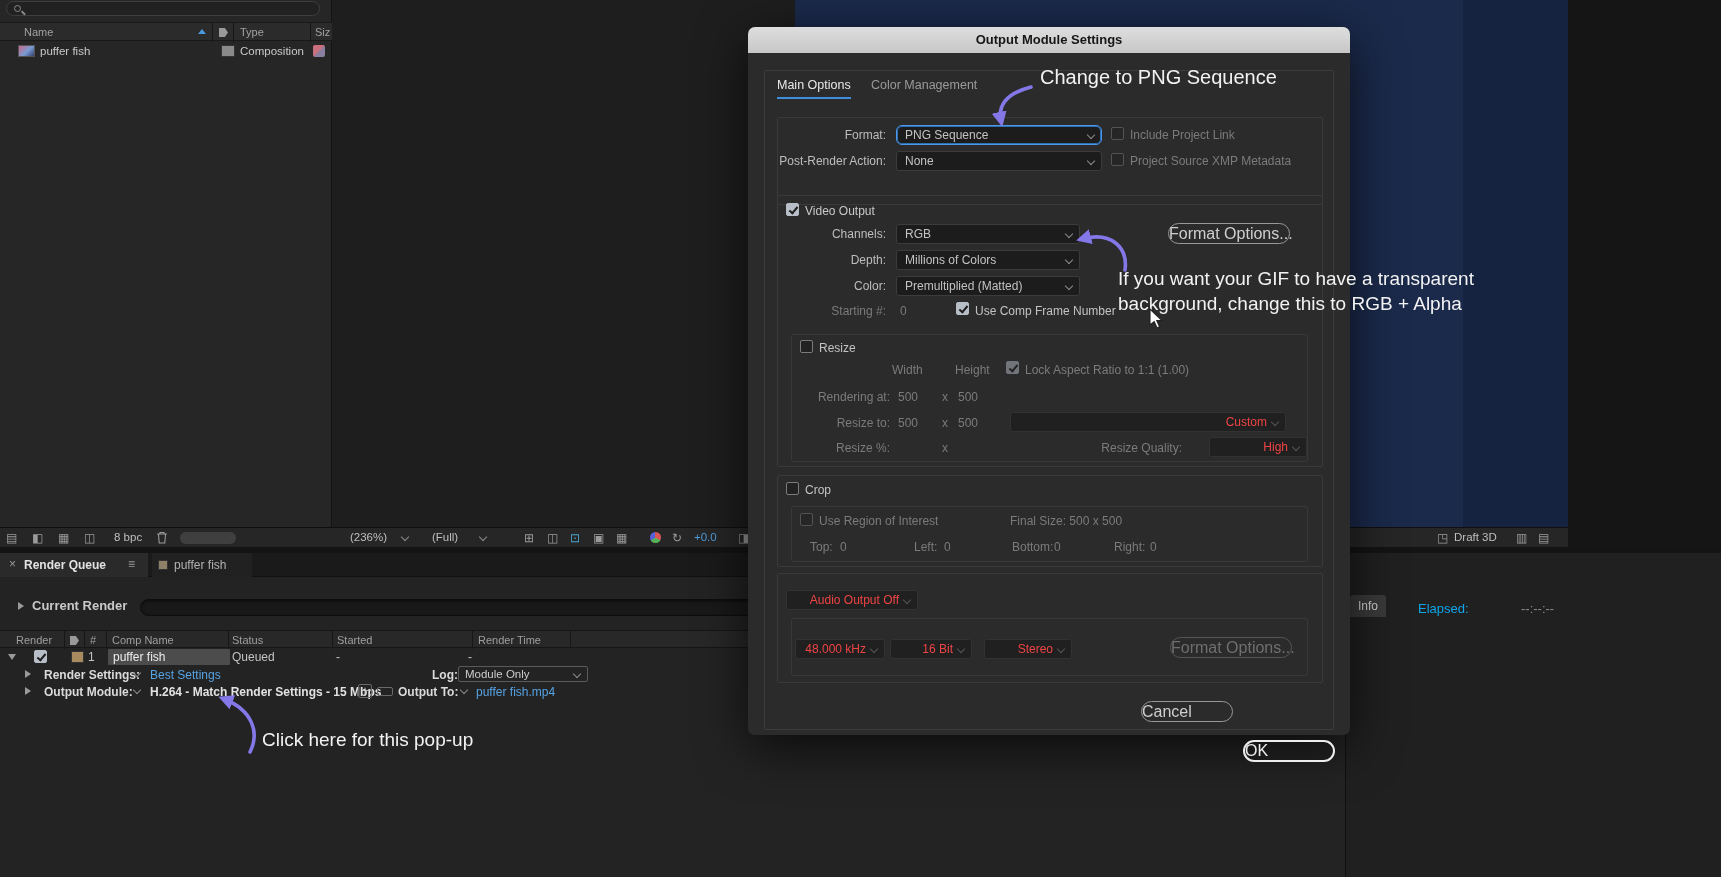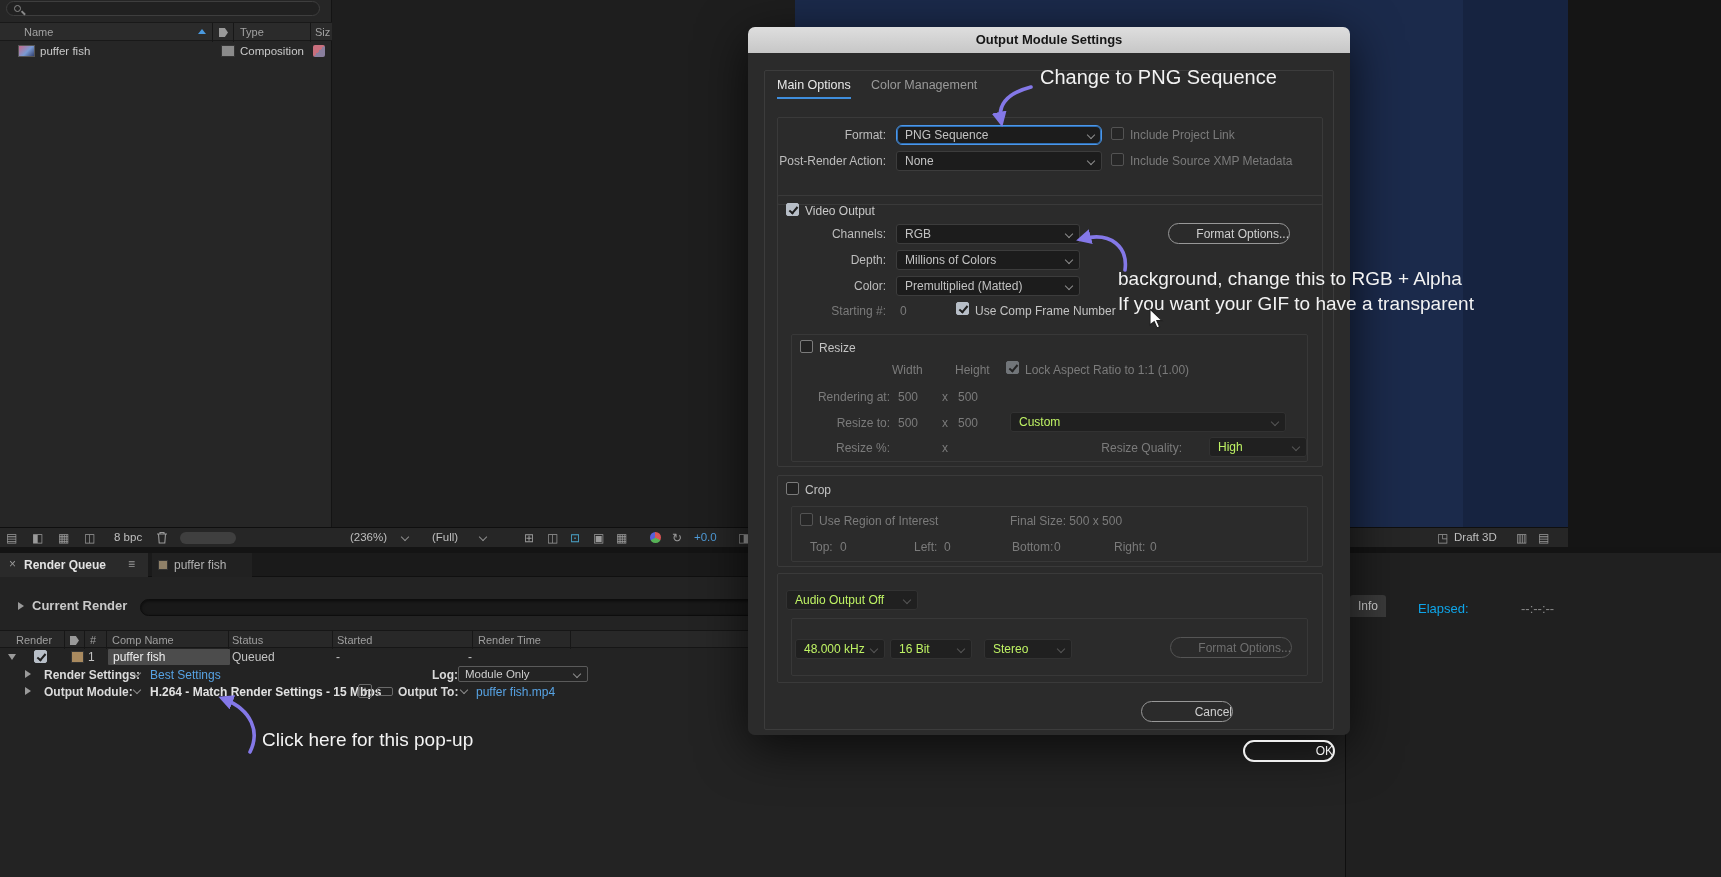--- a/index.html
+++ b/index.html
@@ -10,32 +10,32 @@
   .abs { position:absolute; }
 
   
   .dd { position:absolute; display:flex; align-items:center; background:#1c1c1c;
         border:1px solid #3c3c3c; border-radius:3px; height:20px;
         padding:0 18px 0 8px; color:#c3c3c3; font-size:12px; white-space:nowrap; overflow:hidden; }
   .dd .chev, .chev { position:absolute; right:7px; top:6px; width:6px; height:6px;
         border-right:1.5px solid #8d8d8d; border-bottom:1.5px solid #8d8d8d;
         transform:rotate(45deg); display:inline-block; }
   .dd.hl { border:1px solid #4b97ea; box-shadow:0 0 0 1px #2f6fb4 inset; }
-  .dd.dim { color:#bef264; border-color:#323232; background:#202020; }
+  .dd.dim { color:#ef4444; border-color:#323232; background:#202020;justify-content:flex-end; }
   .dd.dim .chev { border-color:#565656; }
 
   .cb { position:absolute; width:13px; height:13px; background:#222;
         border:1px solid #7b7b7b; border-radius:2px; }
   .cb.on { background:#b7bec7; border-color:#b7bec7; }
   .cb.on::after { content:""; position:absolute; left:4px; top:1px; width:3px; height:7px;
         border-right:2px solid #1d1d1d; border-bottom:2px solid #1d1d1d; transform:rotate(40deg); }
   .cb.dim { opacity:.5; }
 
-  .pill { position:absolute; display:flex; align-items:center; justify-content:flex-end;
-        border:1px solid #989898; border-radius:11px; color:#cfcfcf; font-size:12px;
+  .pill { position:absolute; display:flex; align-items:center; justify-content:flex-start;
+        border:1px solid #989898; border-radius:11px; color:#cfcfcf; font-size:16px;
         height:21px; background:transparent; white-space:nowrap; }
   .pill.strong { border:2px solid #ededed; color:#ededed; height:22px; }
   .pill.dim { border-color:#555; color:#6f6f6f; }
 
   .flab { position:absolute; width:108px; text-align:right; color:#bdbdbd; font-size:12px; white-space:nowrap; }
   .dimt { color:#7b7b7b !important; }
   .lab { position:absolute; white-space:nowrap; }
 
   .sec { position:absolute; border:1px solid #3a3a3a; border-radius:2px; }
   .inbox { position:absolute; border:1px solid #383838; border-radius:2px; }
@@ -279,21 +279,21 @@
           </div>
           <span class="cb dim" style="left:333px;top:9px;"></span>
           <span class="lab dimt" style="left:352px;top:10px;">Include Project Link</span>
 
           <span class="flab" style="left:0;top:36px;">Post-Render Action:</span>
           <div class="dd" style="left:118px;top:33px;width:206px;">
             <span>None</span>
             <span class="chev"></span>
           </div>
           <span class="cb dim" style="left:333px;top:35px;"></span>
-          <span class="lab dimt" style="left:352px;top:36px;">Include Source XMP Metadata</span>
+          <span class="lab dimt" style="left:352px;top:36px;">Project Source XMP Metadata</span>
         </div>
 
         <div class="sec" style="left:12px;top:124px;width:546px;height:272px;">
           <span class="cb on" style="left:8px;top:7px;"></span>
           <span class="lab" style="left:27px;top:8px;color:#c9c9c9;">Video Output</span>
 
           <span class="flab" style="left:0;top:31px;">Channels:</span>
           <div class="dd" style="left:118px;top:28px;width:184px;">
             <span>RGB</span>
             <span class="chev"></span>
@@ -416,22 +416,22 @@
 
   <svg class="arrow-svg" style="left:1076px;top:226px;" width="52" height="46" viewBox="0 0 52 46">
     <defs>
         <marker id="ah2" viewBox="0 0 10 10" refX="6" refY="5" markerWidth="4.2" markerHeight="4.2" orient="auto">
       <path d="M0 0 L10 5 L0 10 z" fill="#8478e8"></path>
         </marker>
       </defs>
     <path d="M 49 44 C 52 22, 36 5, 6 13" fill="none" stroke="#8478e8" stroke-width="3.6" stroke-linecap="round" marker-end="url(#ah2)"></path>
   </svg>
   <div class="note" style="left:1118px;top:266px;font-size:19px;line-height:25px;">
+    <div>If you want your GIF to have a transparent</div>
     <div>background, change this to RGB + Alpha</div>
-    <div>If you want your GIF to have a transparent</div>
   </div>
 
   <div class="note" style="left:262px;top:729px;font-size:19px;">Click here for this pop-up</div>
   <svg class="arrow-svg" style="left:208px;top:694px;" width="54" height="62" viewBox="0 0 54 62">
     <defs>
         <marker id="ah3" viewBox="0 0 10 10" refX="6" refY="5" markerWidth="4.2" markerHeight="4.2" orient="auto">
       <path d="M0 0 L10 5 L0 10 z" fill="#8478e8"></path>
         </marker>
       </defs>
     <path d="M 42 58 C 52 38, 44 16, 16 5" fill="none" stroke="#8478e8" stroke-width="3.6" stroke-linecap="round" marker-end="url(#ah3)"></path>

